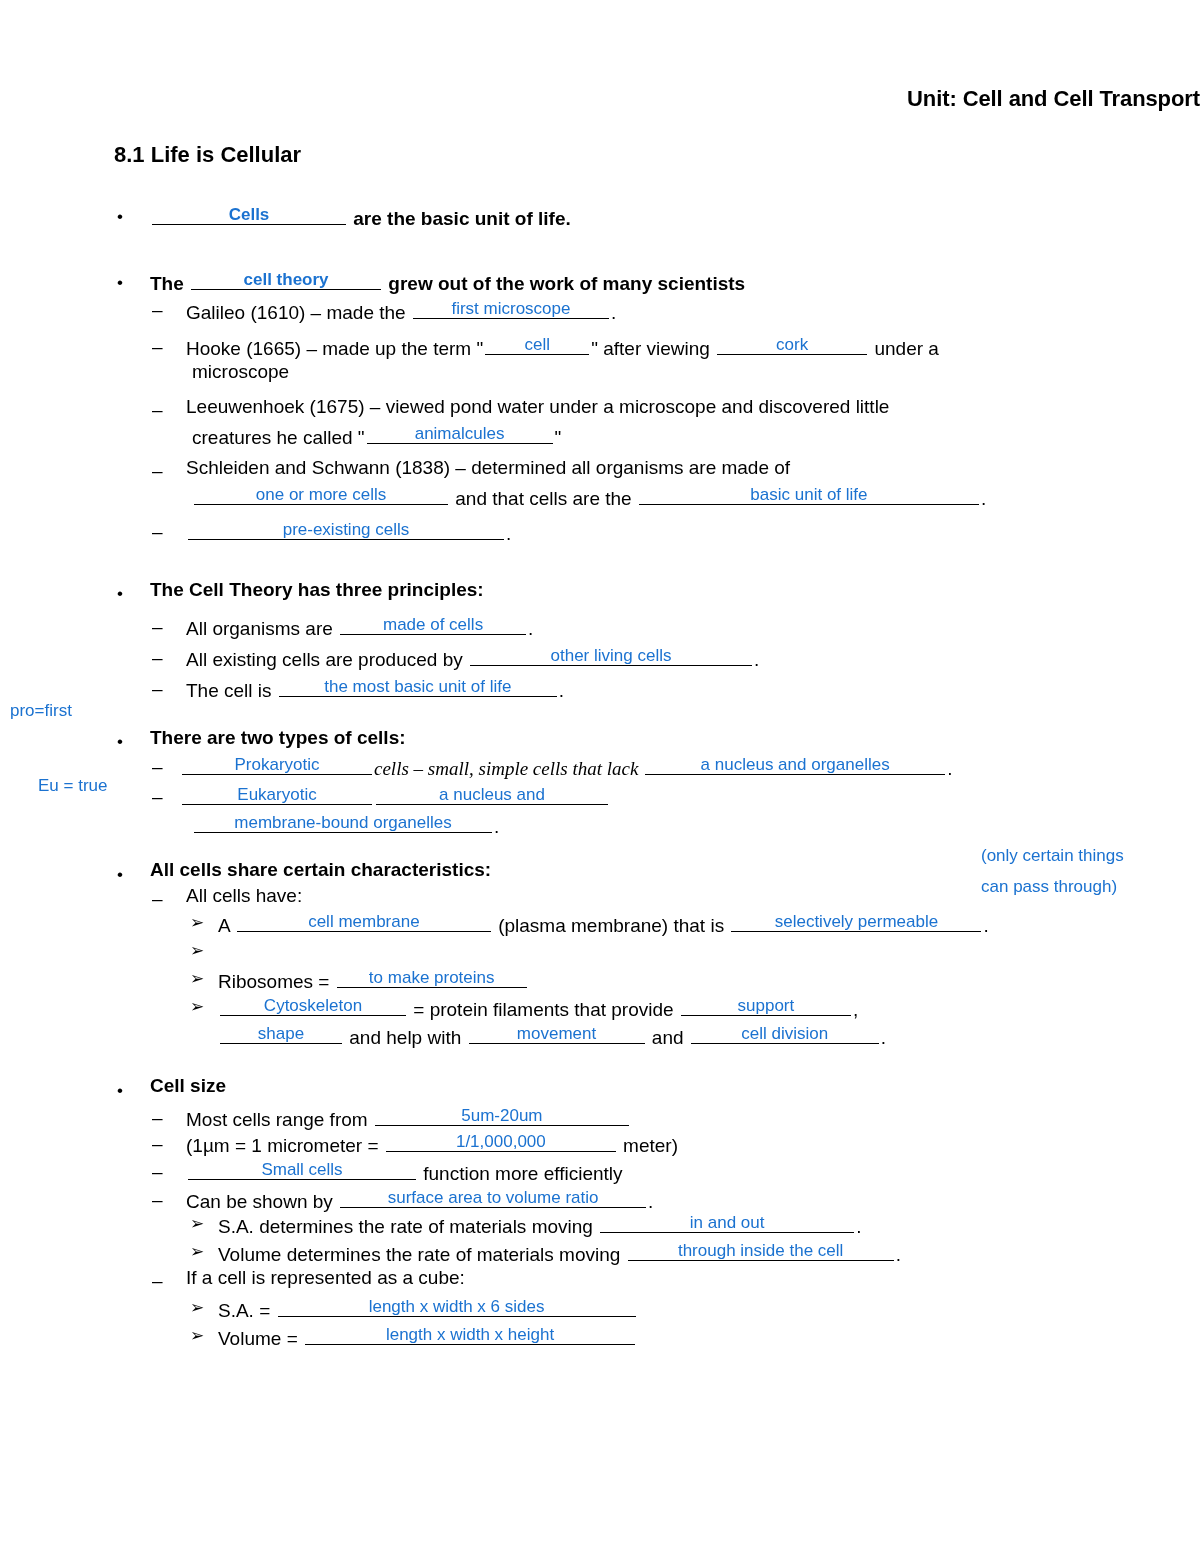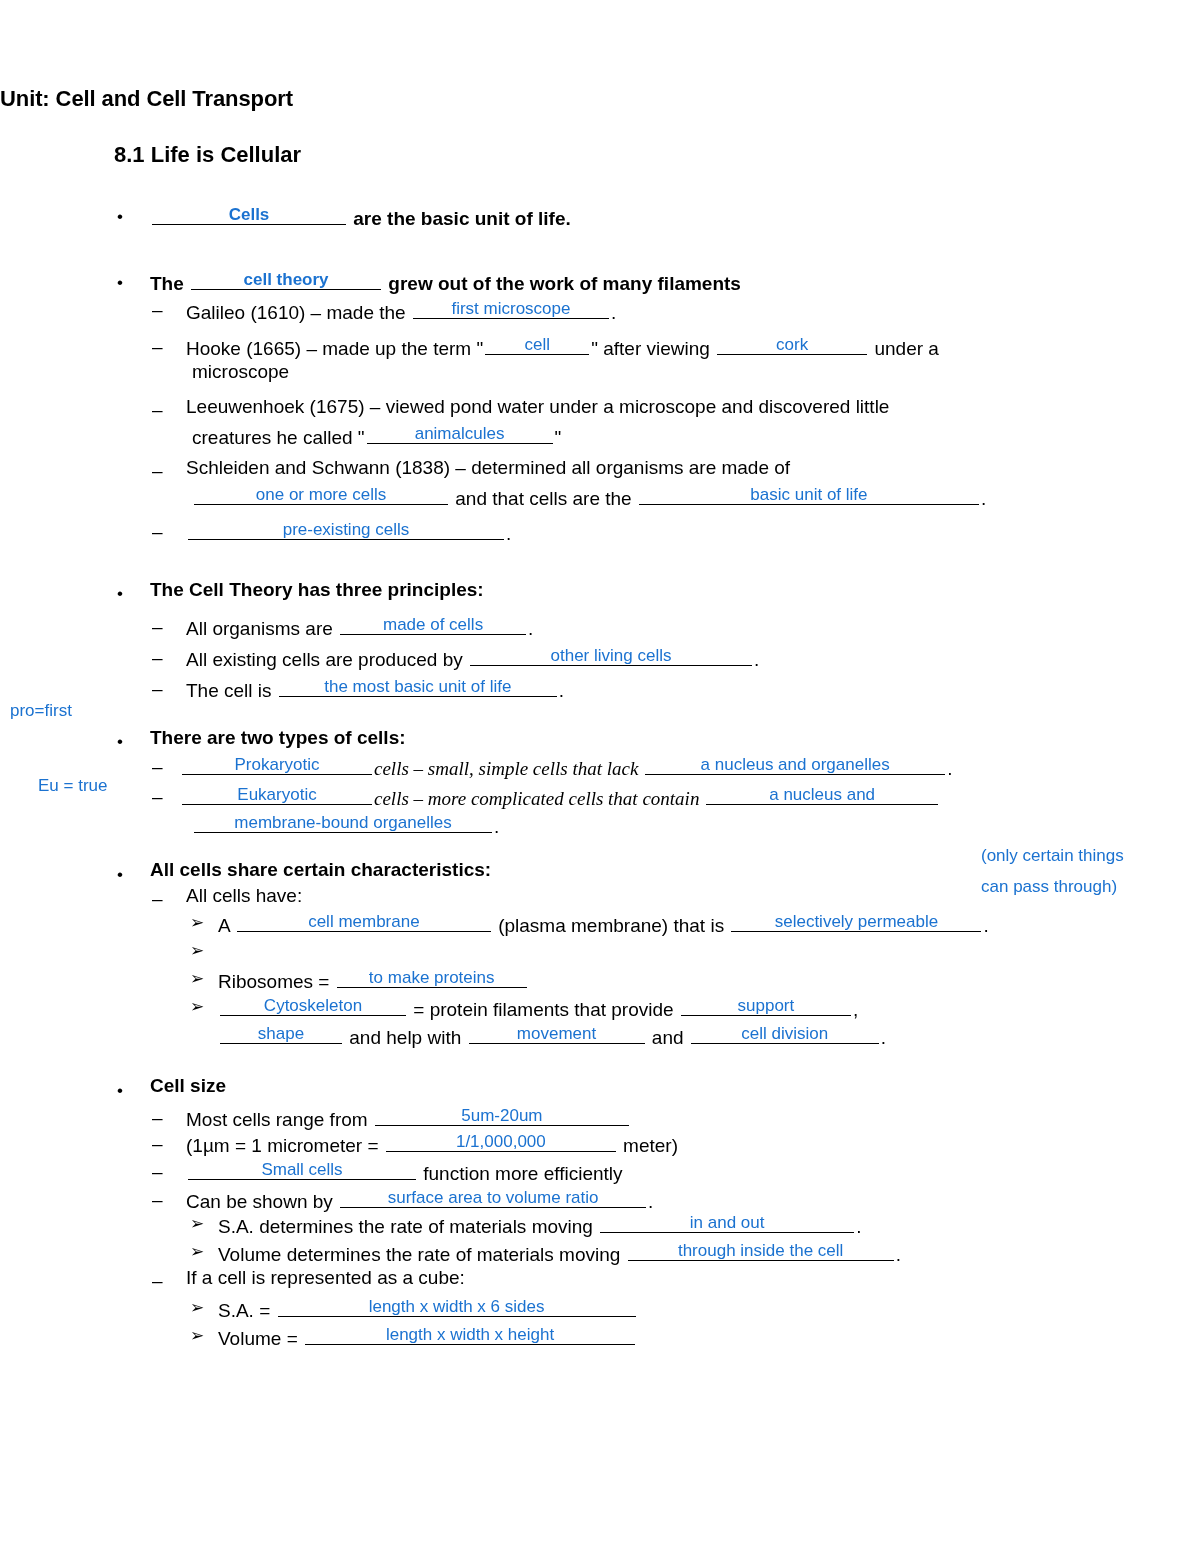--- a/index.html
+++ b/index.html
@@ -19,21 +19,21 @@
     position: absolute;
     inset: 0;
   }
 
   
   .doc-title {
     position: absolute;
     top: 86px;
     left: 0;
     width: 1200px;
-    text-align: left;
+    text-align: right;
     font-size: 22px;
     font-weight: bold;
     letter-spacing: -0.1px;
   }
   .section-head {
     position: absolute;
     top: 142px;
     left: 114px;
     font-size: 22px;
     font-weight: bold;
@@ -108,21 +108,21 @@
   <div class="row b" style="top:204px; left:150px;">
     <span class="blank" style="width:194px;">
       <span class="ans">Cells</span>
     </span><span> are the basic unit of life.</span>
   </div>
 
   <div class="bullet" style="top:274px; left:117px;">•</div>
   <div class="row b" style="top:269px; left:150px;">
     <span>The </span><span class="blank" style="width:190px;">
       <span class="ans">cell theory</span>
-    </span><span> grew out of the work of many filaments</span>
+    </span><span> grew out of the work of many scientists</span>
   </div>
 
   <div class="dash" style="top:300px; left:152px;">–</div>
   <div class="row" style="top:298px; left:186px;">
     <span>Galileo (1610) – made the </span><span class="blank" style="width:196px;">
       <span class="ans">first microscope</span>
     </span><span>.</span>
   </div>
 
   <div class="dash" style="top:337px; left:152px;">–</div>
@@ -196,21 +196,21 @@
       <span class="ans">Prokaryotic</span>
     </span><span class="it">cells – small, simple cells that lack </span><span class="blank" style="width:300px;">
       <span class="ans">a nucleus and organelles</span>
     </span><span>.</span>
   </div>
 
   <div class="dash" style="top:787px; left:152px;">–</div>
   <div class="row" style="top:784px; left:180px;">
     <span class="blank" style="width:190px;">
       <span class="ans">Eukaryotic</span>
-    </span><span class="it">cells – more complicated cells that contain </span><span class="blank" style="width:232px;">
+    </span><span class="blank" style="width:232px;">
       <span class="ans">a nucleus and</span>
     </span>
   </div>
   <div class="row" style="top:812px; left:192px;">
     <span class="blank" style="width:298px;">
       <span class="ans">membrane-bound organelles</span>
     </span><span>.</span>
   </div>
 
   <div class="bullet" style="top:866px; left:117px;">•</div>

